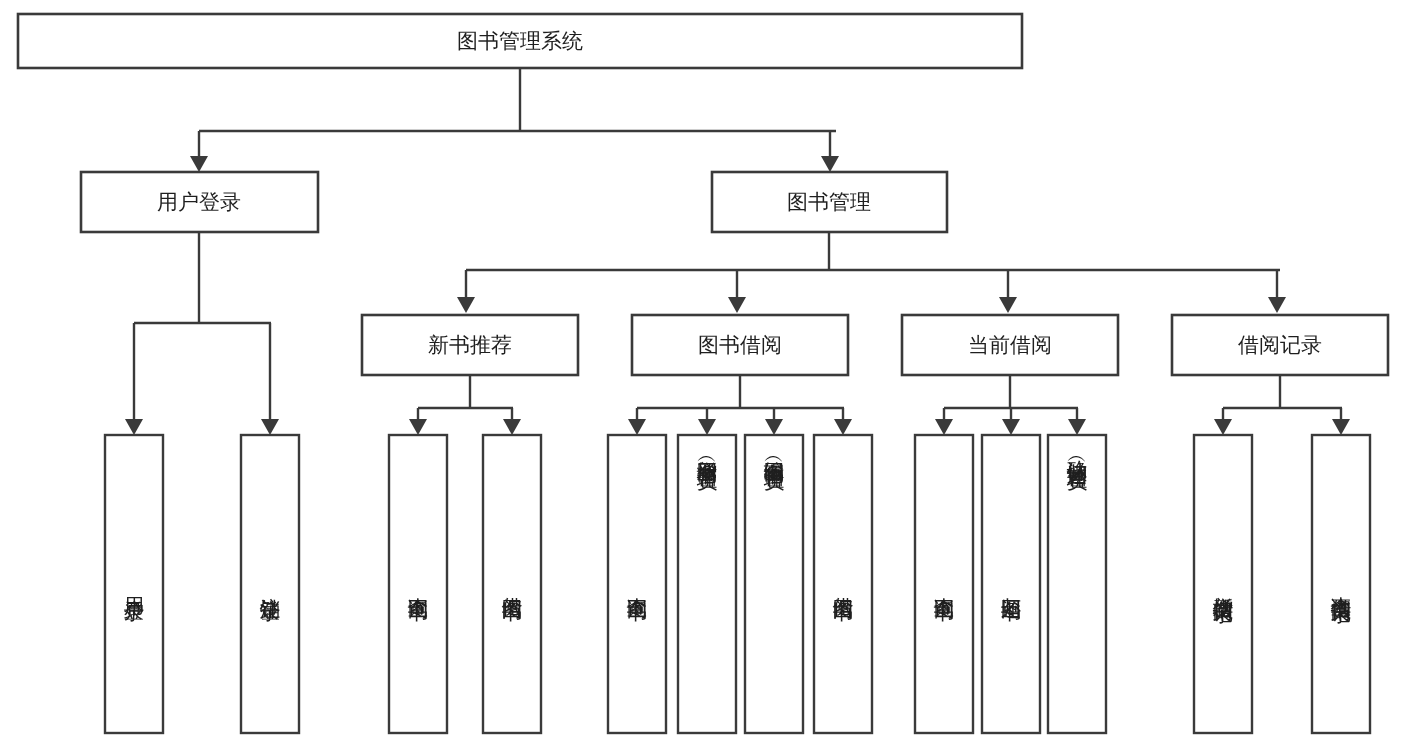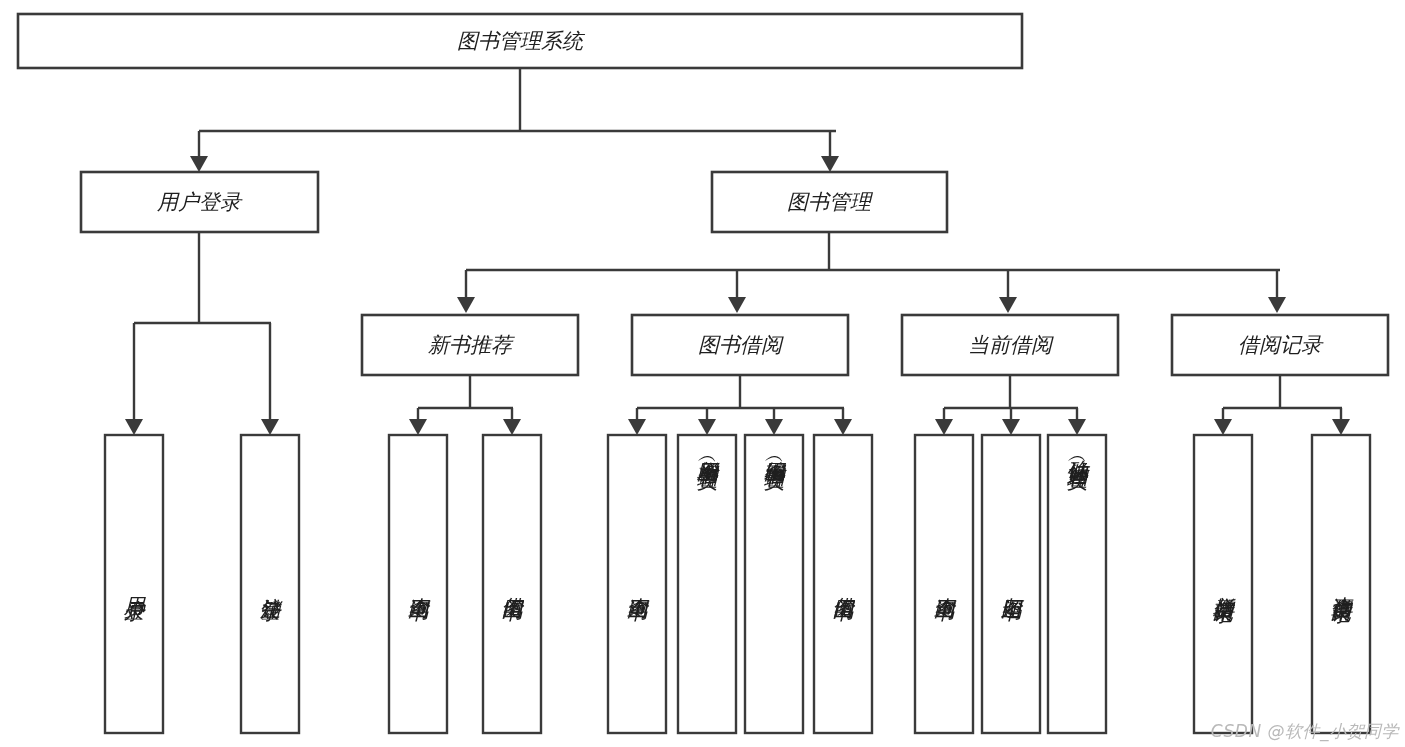--- a/index.html
+++ b/index.html
@@ -12,21 +12,20 @@
     width: 1405px;
     height: 747px;
     font-family: "DejaVu Sans", "Liberation Sans", sans-serif;
     overflow: hidden;
   }
   #diagram-root {
     position: relative;
     width: 1405px;
     height: 747px;
     background: #ffffff;
-    font-style: italic;
   }
   svg#flow-svg {
     position: absolute;
     left: 0;
     top: 0;
     width: 1405px;
     height: 747px;
     display: block;
   }
   .node-box {
@@ -258,15 +257,14 @@
     <span class="vtext">确认归还（管理员）</span>
   </div>
 
   <div class="leaf-label-wrap" style="left:1194px; top:435px; width:58px; height:298px;">
     <span class="vtext">新增借阅记录</span>
   </div>
   <div class="leaf-label-wrap" style="left:1312px; top:435px; width:58px; height:298px;">
     <span class="vtext">查询借阅记录</span>
   </div>
 
-  <div class="watermark">CSDN @软件_小贺同学</div>
 
 </div>
 
 </body></html>

